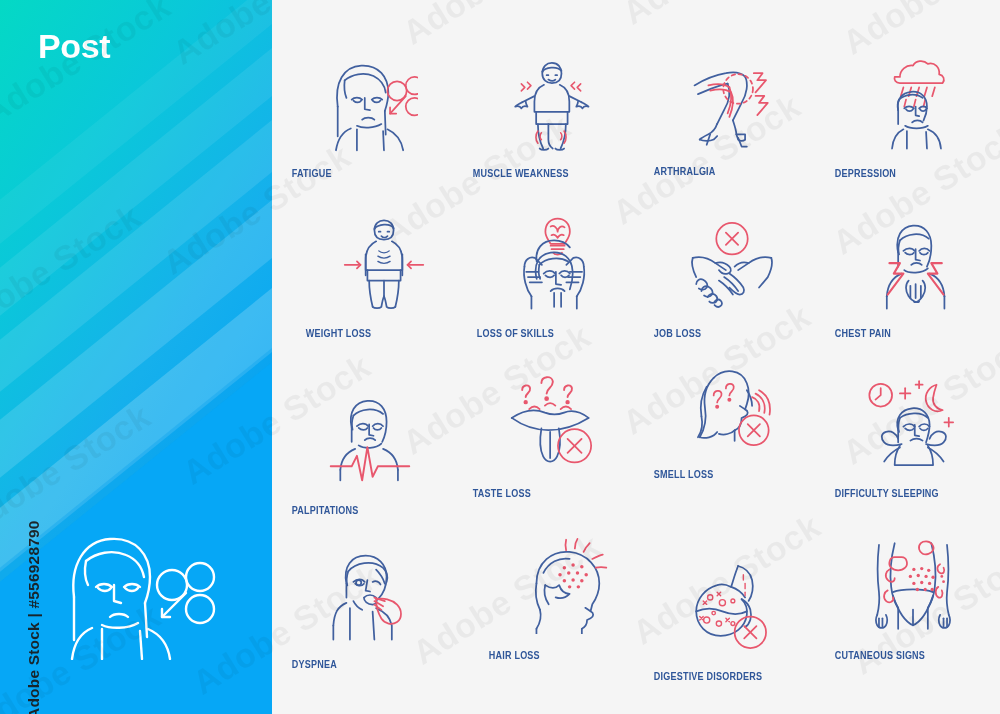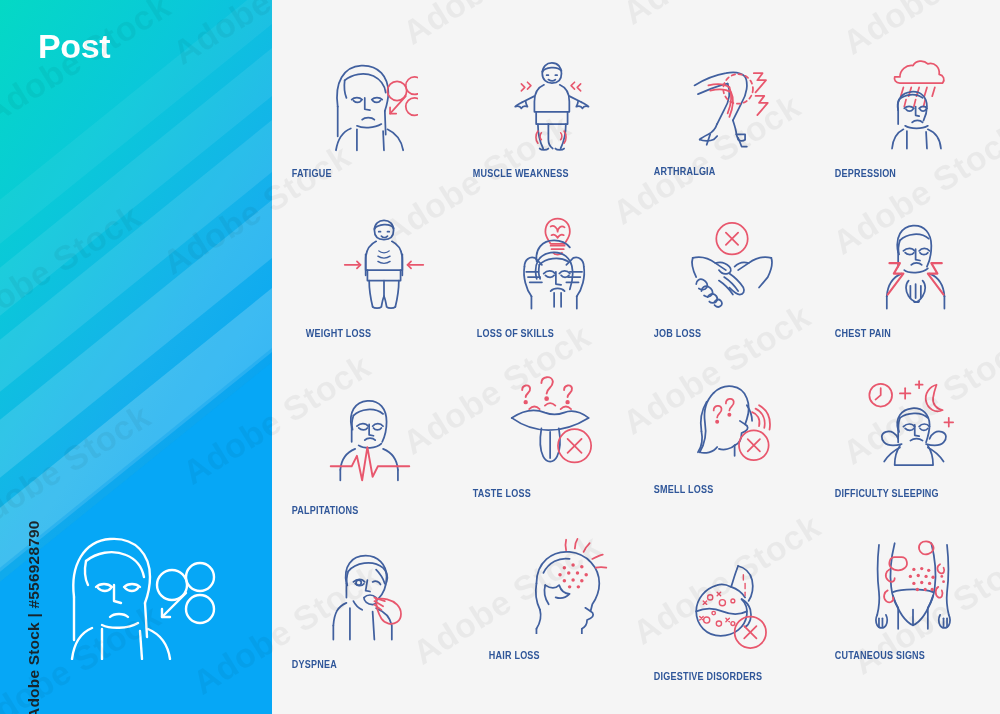--- a/index.html
+++ b/index.html
@@ -441,21 +441,21 @@
           <g fill="none" stroke="#e8576d" stroke-width="2" stroke-linecap="round" stroke-linejoin="round">
             <circle cx="82" cy="80" r="19"></circle>
             <path d="M74 72 L90 88"></path>
               <path d="M90 72 L74 88"></path>
           </g>
         </svg>
       </div>
       <div class="cap">TASTE LOSS</div>
     </div>
 
-    <div class="cell" style="left:369px;top:361px;">
+    <div class="cell" style="left:369px;top:346px;">
       <div class="icon-wrap">
         <svg width="96" height="96" viewBox="0 0 110 110">
           <g fill="none" stroke="#41609f" stroke-width="2" stroke-linecap="round" stroke-linejoin="round">
             <path d="M34 24 C46 12 66 14 72 30 C76 40 74 48 72 54 L70 60 C74 62 74 66 70 68 L66 70 C66 76 64 82 58 84"></path>
             <path d="M58 84 L58 96"></path>
             <path d="M70 60 L64 56"></path>
             <path d="M34 24 C26 32 22 44 24 58 C26 70 24 82 18 92"></path>
             <path d="M18 92 C24 94 34 92 38 86"></path>
             <path d="M26 34 C20 44 18 56 20 68"></path>
             <path d="M20 68 C22 78 20 86 16 92"></path>

